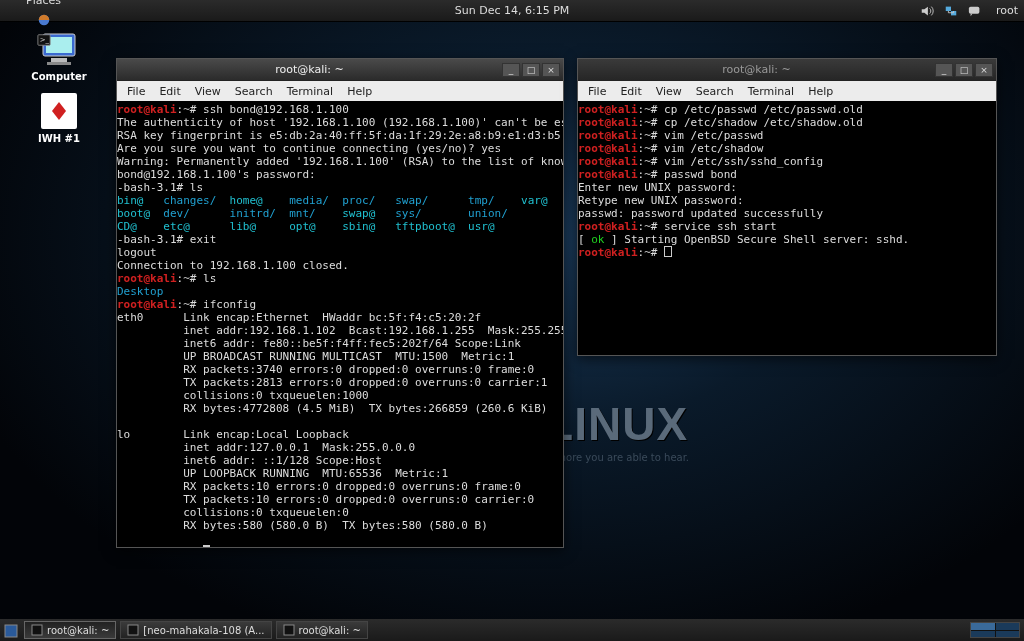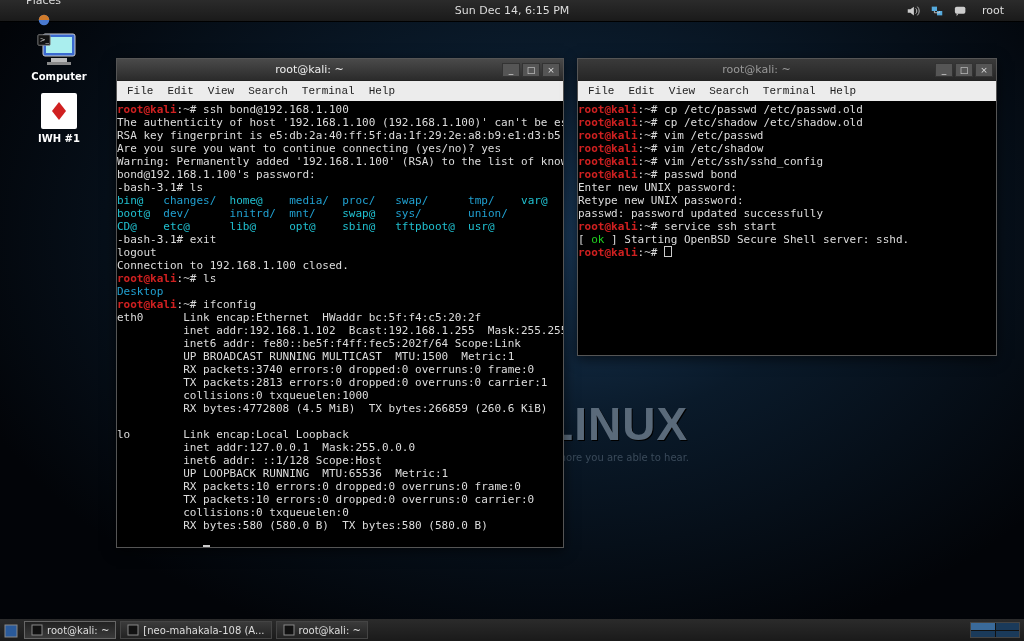--- a/index.html
+++ b/index.html
@@ -2,21 +2,21 @@
 <html><head>
 <meta charset="utf-8">
 <style>
 * { margin: 0; padding: 0; box-sizing: border-box; }
 body { width: 1024px; height: 641px; overflow: hidden; background: #000; font-family: "DejaVu Sans", sans-serif; position: relative; }
 
 
 .top-panel { position: absolute; top: 0; left: 0; right: 0; height: 22px; background: linear-gradient(#2b2b2b,#1a1a1a); color: #ddd; display: flex; align-items: center; font-size: 11px; z-index: 100; border-bottom: 1px solid #000; }
 .top-panel .left { display: flex; gap: 6px; align-items: center; padding-left: 6px; flex-direction: column; }
 .top-panel .center { position: absolute; left: 50%; transform: translateX(-50%); }
-.top-panel .right { margin-left: auto; display: flex; gap: 10px; align-items: center; padding-right: 16px; }
+.top-panel .right { margin-left: auto; display: flex; gap: 10px; align-items: center; padding-right: 2px; }
 .top-panel .panel-item { padding: 0 4px; cursor: pointer; }
 .top-panel .panel-icon { width: 14px; height: 14px; display: inline-block; vertical-align: middle; }
 
 
 .desktop {
   position: absolute; top: 22px; left: 0; right: 0; bottom: 22px;
   background: #0b1b2b radial-gradient(ellipse at 54% 36%, #1a3a5a 0%, #0a1a2a 35%, #020408 80%);
 }
 .kali-text { position: absolute; left: 420px; top: 375px; font-size: 46px; font-weight: bold; color: #5a6a7a; letter-spacing: 1px; font-family: Arial, sans-serif; text-shadow: 1px 1px 0 #000; }
 .kali-text .dark { color: #1a3a5a; }
@@ -29,21 +29,21 @@
 .iwh-glyph { background: #fff; width: 36px; height: 36px; display: flex; align-items: center; justify-content: center; border-radius: 2px; }
 
 
 .window { position: absolute; background: #111; border: 1px solid #555; box-shadow: 0 3px 12px rgba(0,0,0,0.6); display: flex; flex-direction: column; }
 .titlebar { height: 22px; background: linear-gradient(#4a4a4a,#2b2b2b); display: flex; align-items: center; color: #eee; font-size: 11px; border-bottom: 1px solid #222; }
 .titlebar.inactive { background: linear-gradient(#3a3a3a,#262626); color: #999; }
 .titlebar .title { flex: 1; text-align: center; }
 .win-controls { display: flex; gap: 2px; padding-right: 3px; }
 .win-btn { width: 18px; height: 14px; background: #555; border: 1px solid #333; display: flex; align-items: center; justify-content: center; font-size: 9px; color: #ddd; cursor: pointer; }
 .menubar { height: 20px; background: #ececec; display: flex; align-items: center; padding: 0 4px; gap: 2px; font-size: 11px; color: #222; }
-.menubar .menu-item { padding: 6px 6px; cursor: pointer; font-family: Liberation Mono, monospace; }
+.menubar .menu-item { padding: 6px 6px; cursor: pointer; }
 .term-body { flex: 1; background: #000; padding: 2px 0; font-family: "DejaVu Sans Mono","Liberation Mono",monospace; font-size: 11px; line-height: 13px; color: #ddd; overflow: hidden; white-space: pre; }
 .p-user { color: #d02020; font-weight: bold; }
 .p-path { color: #c0c0c0; }
 .dir { color: #20a0d0; }
 .cyan { color: #20c0d0; margin-top: 23px; }
 .ok { color: #20d020; text-align: right; }
 .cursor { display: inline-block; width: 7px; height: 12px; background: #ccc; vertical-align: -1px; }
 
 
 .bottom-panel { position: absolute; bottom: 0; left: 0; right: 0; height: 22px; background: linear-gradient(#2b2b2b,#1a1a1a); display: flex; align-items: center; z-index: 100; }

